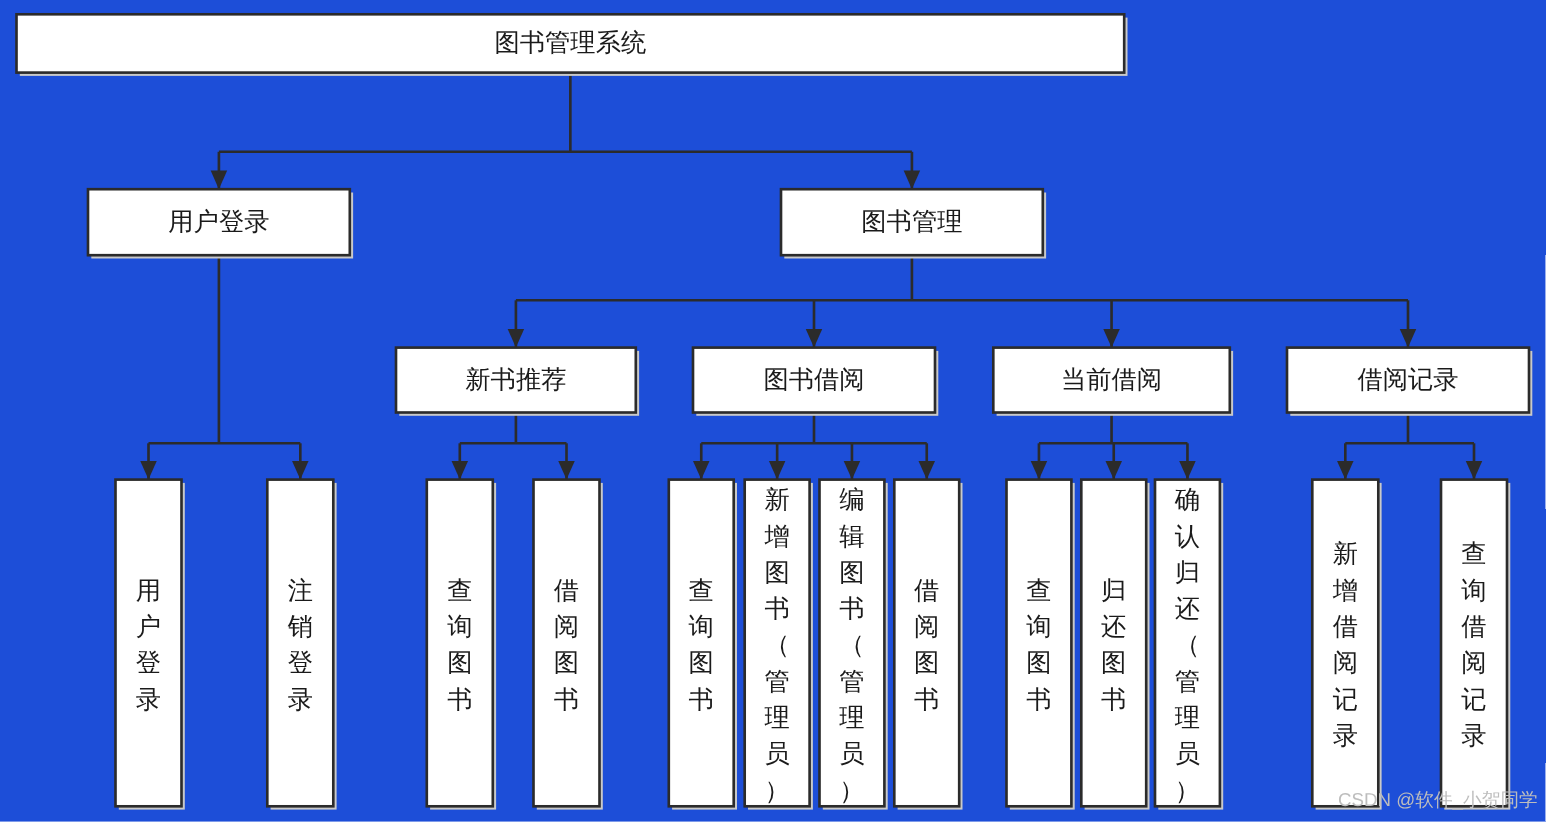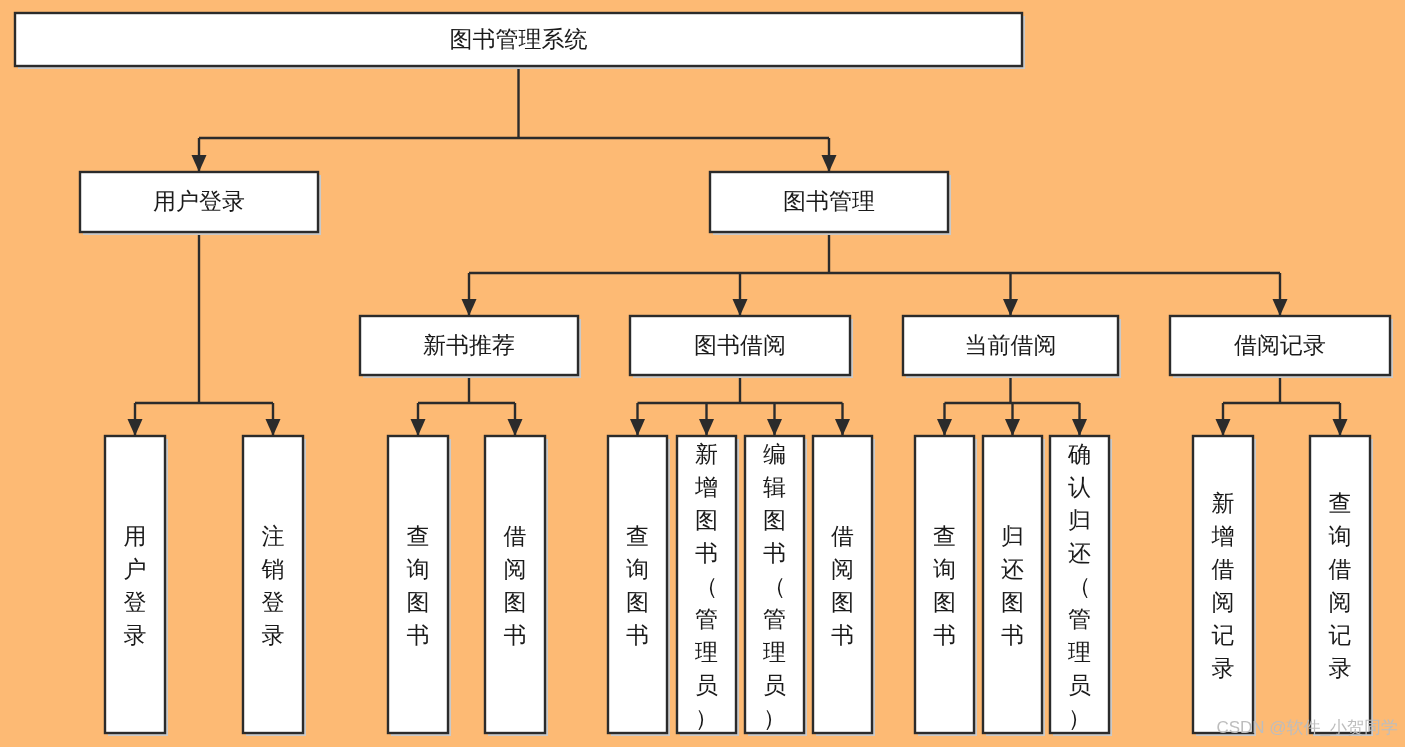--- a/index.html
+++ b/index.html
@@ -10,21 +10,21 @@
   body {
     width: 1405px;
     height: 747px;
     font-family: "Liberation Sans", "DejaVu Sans", sans-serif;
     overflow: hidden;
   }
   #diagram-root {
     position: relative;
     width: 1405px;
     height: 747px;
-    background: #fdba74;
+    background: #1d4ed8;
   }
   svg#tree-svg {
     position: absolute;
     left: 0;
     top: 0;
     width: 1405px;
     height: 747px;
   }
   .node-box {
     fill: #ffffff;

